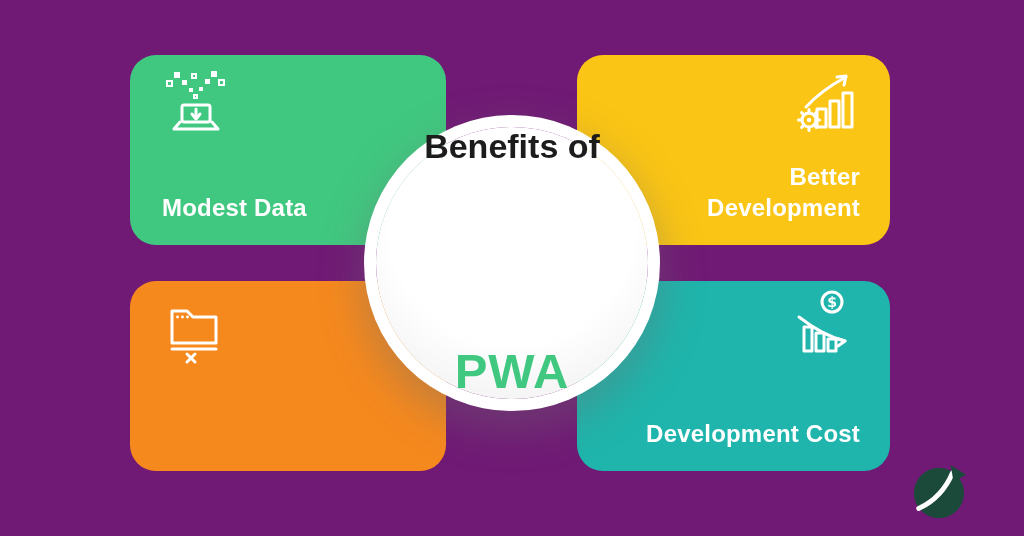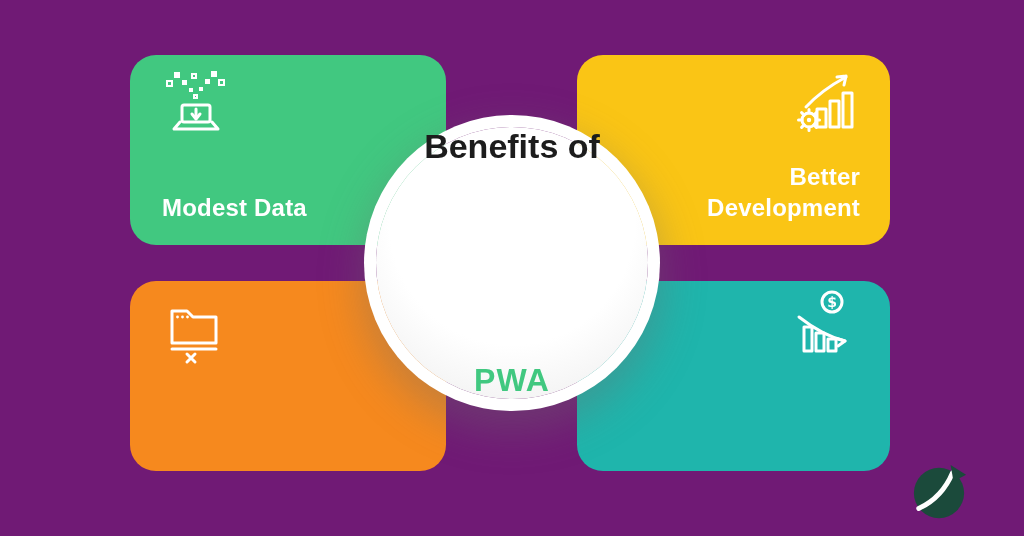--- a/index.html
+++ b/index.html
@@ -28,21 +28,21 @@
 
   .circle {
     position:absolute; left:376px; top:127px; width:272px; height:272px;
     border-radius:50%;
     background: radial-gradient(circle at 50% 35%, #ffffff 55%, #ececec 100%);
     box-shadow: 0 0 0 12px #ffffff, 0 16px 40px 16px rgba(110,110,110,0.35);
     display:flex; flex-direction:column; align-items:center; justify-content:space-between;
     z-index:5;
   }
   .circle-title { color:#1C1C1C; font-weight:700; font-size:34px; }
-  .circle-accent { color:#41C880; font-weight:700; font-size:32px; margin-top:10px; letter-spacing:1px; }
+  .circle-accent { color:#41C880; font-weight:700; font-size:49px; margin-top:10px; letter-spacing:1px; }
 
   .logo { position:absolute; right:56px; bottom:14px; width:58px; height:58px; z-index:6; }
 </style>
 </head>
 <body>
 
 <div class="canvas">
 
   <div class="card card-tl">
     <svg class="icon icon-tl" width="80" height="80" viewBox="0 0 80 80">
@@ -113,20 +113,21 @@
         <circle cx="46" cy="15" r="10"></circle>
         <rect x="18" y="40" width="8" height="24"></rect>
         <rect x="30" y="46" width="8" height="18"></rect>
         <rect x="42" y="52" width="8" height="12"></rect>
         <path d="M13 30 C27 41 43 50 59 54"></path>
         <path d="M59 54 l-8.5 -2.5 m8.5 2.5 l-7 5"></path>
       </g>
       <text x="46" y="20" fill="#fff" font-size="14" font-weight="bold" text-anchor="middle" font-family="DejaVu Sans, sans-serif">$</text>
     </svg>
     <div class="label label-right">
+      <div>Development Cost</div>
     </div>
   </div>
 
   <div class="circle">
     <div class="circle-title">Benefits of</div>
     <div class="circle-accent">PWA</div>
   </div>
 
   <svg class="logo" viewBox="0 0 60 60">
     <circle cx="30" cy="30" r="26" fill="#1B4A3B"></circle>

